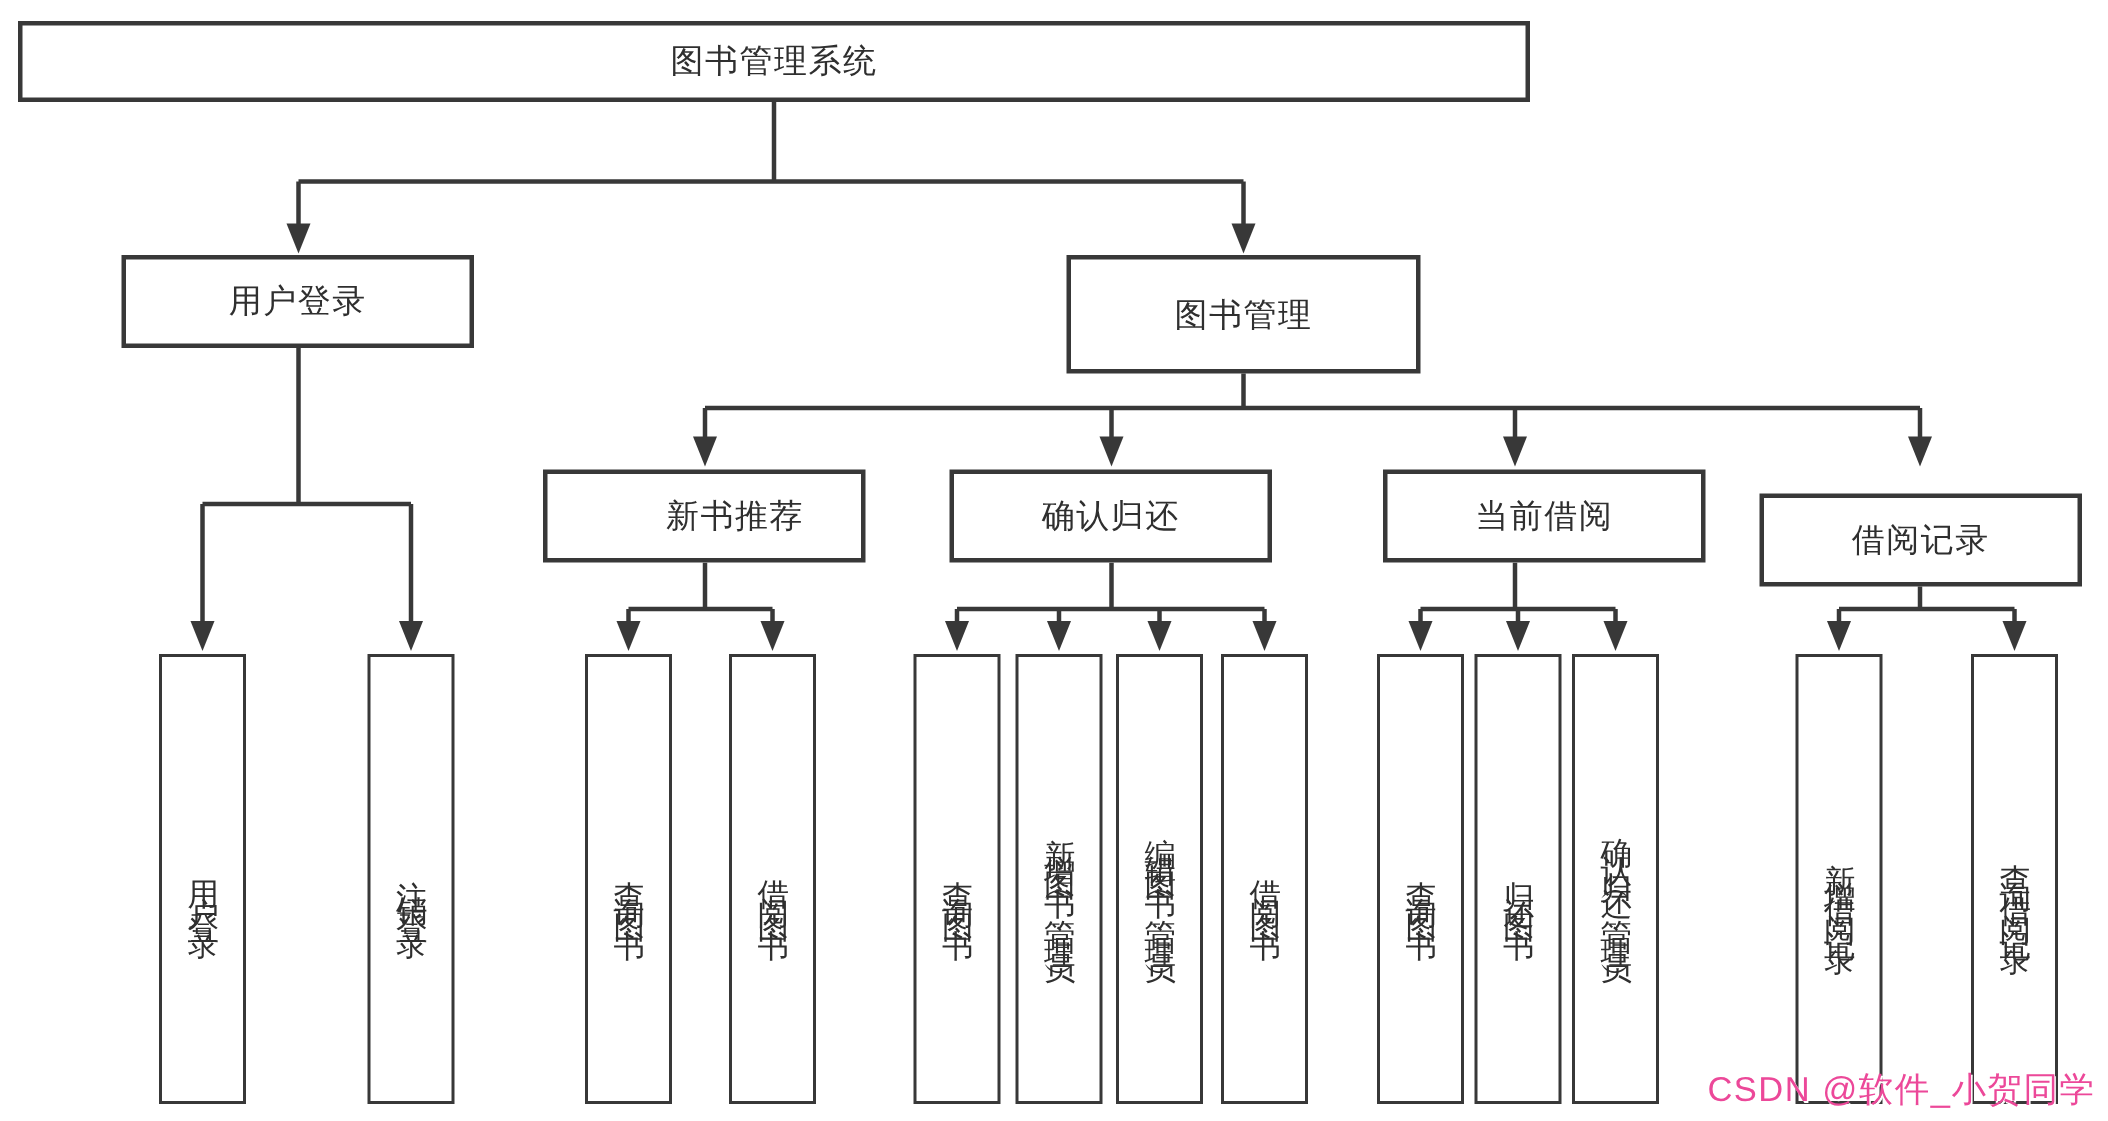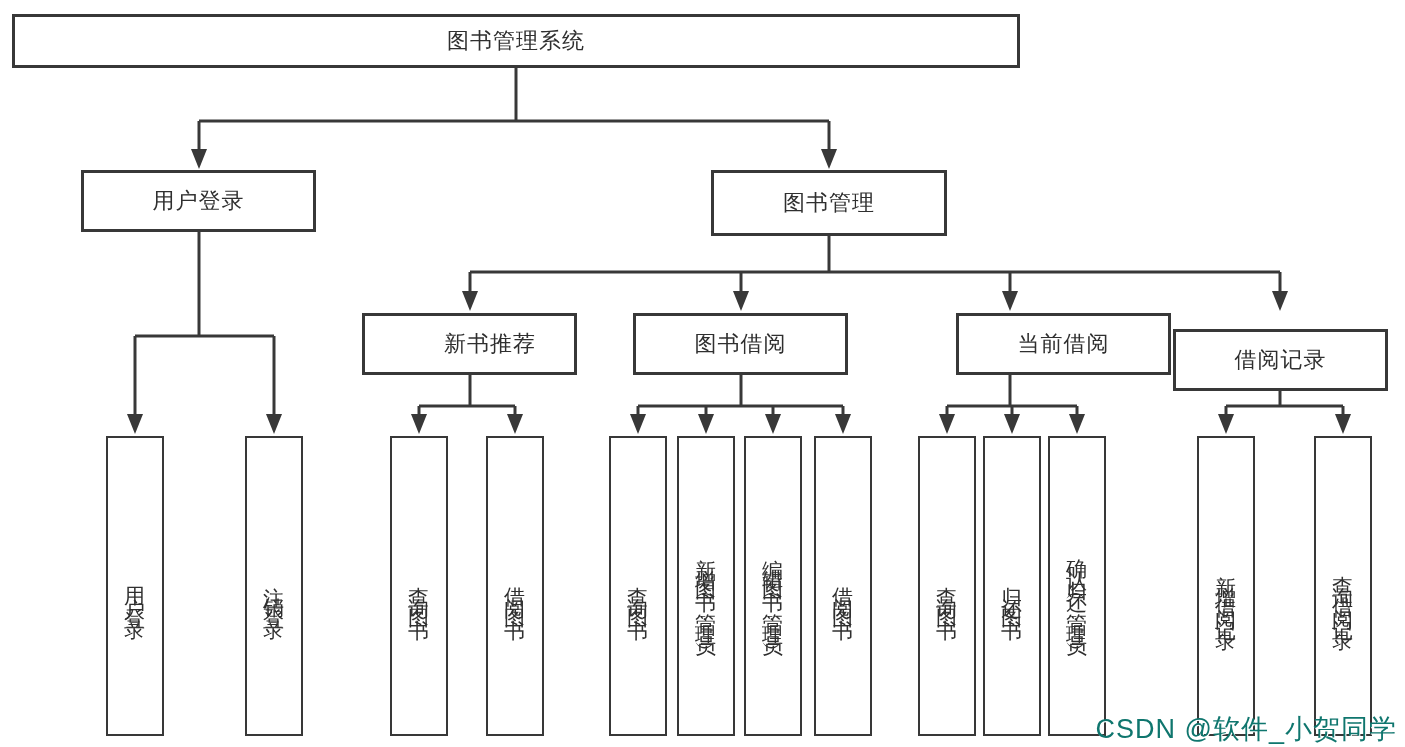--- a/index.html
+++ b/index.html
@@ -9,37 +9,37 @@
   }
   #connectors{position:absolute;left:0;top:0;z-index:1;}
   .box{
     position:absolute;background:#ffffff;border:3px solid #383838;
     box-sizing:border-box;display:flex;align-items:center;justify-content:center;
     color:#2f2f2f;z-index:2;
   }
   .hbox{font-size:22px;letter-spacing:1px;text-align:center;}
   .root{left:12px;top:14px;width:1008px;height:54px;}
   .n-user{left:81px;top:170px;width:235px;height:62px;}
-  .n-book{left:711px;top:170px;width:236px;height:66px;}
+  .n-book{left:711px;top:170px;width:236px;height:79px;}
   .l3{top:313px;width:215px;height:62px;}
-  .l3-1{left:362px;padding-left:41px;} .l3-2{left:633px;} .l3-3{left:956px;} .l3-4{left:1173px;margin-top:16px;}
+  .l3-1{left:362px;padding-left:41px;} .l3-2{left:633px;} .l3-3{left:922px;} .l3-4{left:1173px;margin-top:16px;}
   .leaf{top:436px;width:58px;height:300px;border-width:2.5px;}
   .vtext{
     writing-mode:vertical-rl;text-orientation:mixed;
     font-size:21px;letter-spacing:11px;color:#2f2f2f;line-height:1;
     padding-top:11px; 
   }
   .lf0{left:106px;} .lf1{left:245px;}
   .lf2{left:390px;} .lf3{left:486px;}
   .lf4{left:609px;} .lf5{left:677px;} .lf6{left:744px;} .lf7{left:814px;}
   .lf8{left:918px;} .lf9{left:983px;} .lf10{left:1048px;}
   .lf11{left:1197px;} .lf12{left:1314px;}
   .watermark{
     position:absolute;right:8px;top:711px;z-index:3;
-    font-size:27px;color:#0f766e;letter-spacing:1px;white-space:nowrap;
+    font-size:23px;color:#ec4899;letter-spacing:1px;white-space:nowrap;
     text-shadow:1px 1px 0 #ffffff;
   }
   .cline{stroke:#383838;stroke-width:3;fill:none;}
   .ahead{fill:#383838;stroke:none;}
 </style>
 </head>
 <body>
 
 <div id="canvas">
 
@@ -127,21 +127,21 @@
     <span>用户登录</span>
   </div>
   <div class="box hbox n-book">
     <span>图书管理</span>
   </div>
 
   <div class="box hbox l3 l3-1">
     <span>新书推荐</span>
   </div>
   <div class="box hbox l3 l3-2">
-    <span>图书借阅</span>
+    <span>确认归还</span>
   </div>
   <div class="box hbox l3 l3-3">
     <span>当前借阅</span>
   </div>
   <div class="box hbox l3 l3-4">
     <span>借阅记录</span>
   </div>
 
   <div class="box leaf lf0">
     <span class="vtext">用户登录</span>

